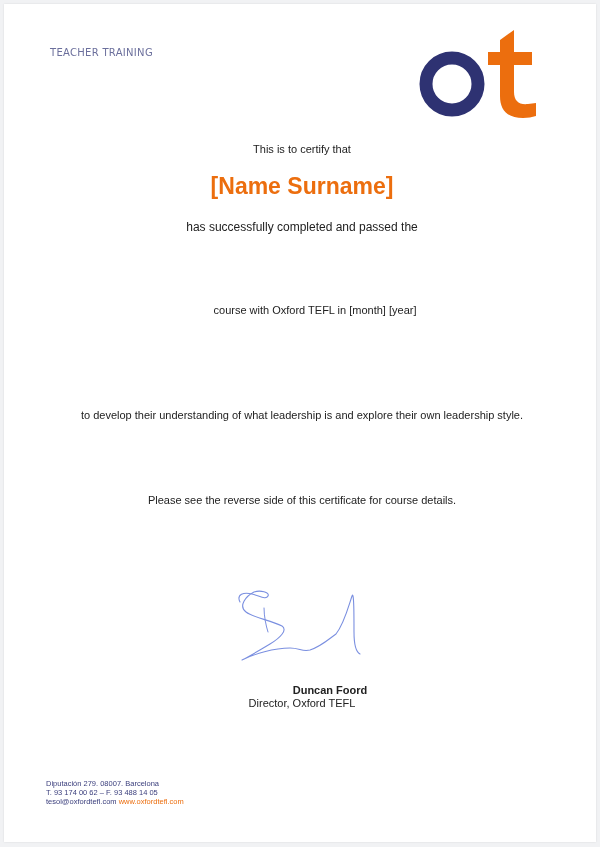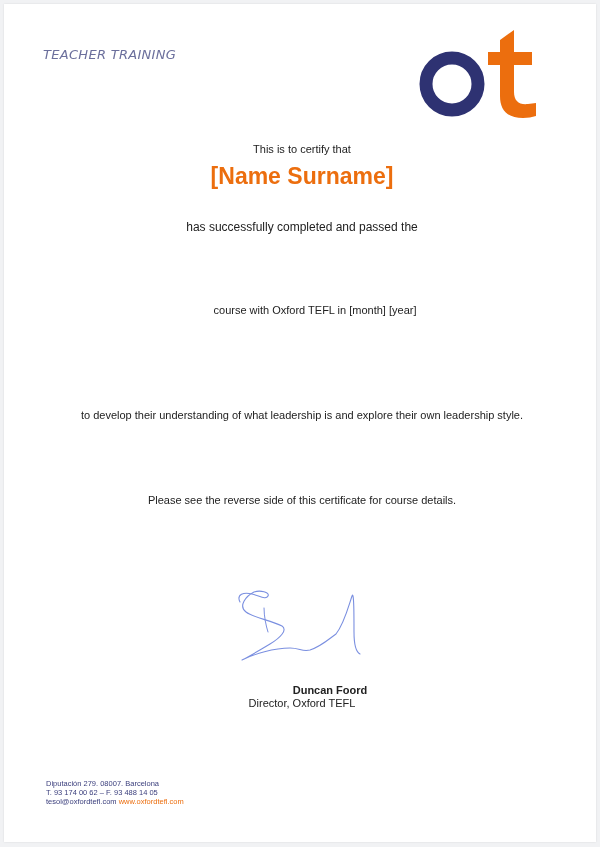--- a/index.html
+++ b/index.html
@@ -34,46 +34,45 @@
       font-family: "DejaVu Sans", sans-serif;
       font-size: 21px;
       letter-spacing: -0.5px;
       line-height: 24px;
       white-space: nowrap;
     }
     .wm-oxford { color: #2e3272; }
     .wm-tefl { color: #ec6e0e; font-weight: bold; }
     .wordmark-sub {
       font-family: "DejaVu Sans", sans-serif;
-      font-size: 13px;
+      font-size: 10px;
       letter-spacing: 0.3px;
       color: #6b6f9c;
       margin-top: 3px;
-      margin-left: 1px;
+      margin-left: 8px;
       white-space: nowrap;
-      font-style: italic;
     }
     
     .monogram {
       position: absolute;
       left: 414px;
       top: 22px;
       width: 130px;
       height: 92px;
     }
     
     .center {
       position: absolute;
       left: 0;
       width: 596px;
       text-align: center;
       white-space: nowrap;
     }
     .certify { top: 139px; font-size: 11px; color: #222; }
-    .name { top: 159px; font-size: 23px; font-weight: bold; color: #ec6e0e; }
+    .name { top: 169px; font-size: 23px; font-weight: bold; color: #ec6e0e; }
     .completed { top: 216px; font-size: 12px; color: #222; }
     .course { top: 250px; font-size: 24px; color: #111; }
     .course-with { top: 300px; font-size: 11px; color: #222; padding-left: 13px; }
     .desc1 { top: 375px; font-size: 11px; color: #222; }
     .desc2 { top: 405px; font-size: 11px; color: #222; left: 0; }
     .reverse { top: 490px; font-size: 11px; color: #222; }
     .signature {
       position: absolute;
       left: 226px;
       top: 582px;

